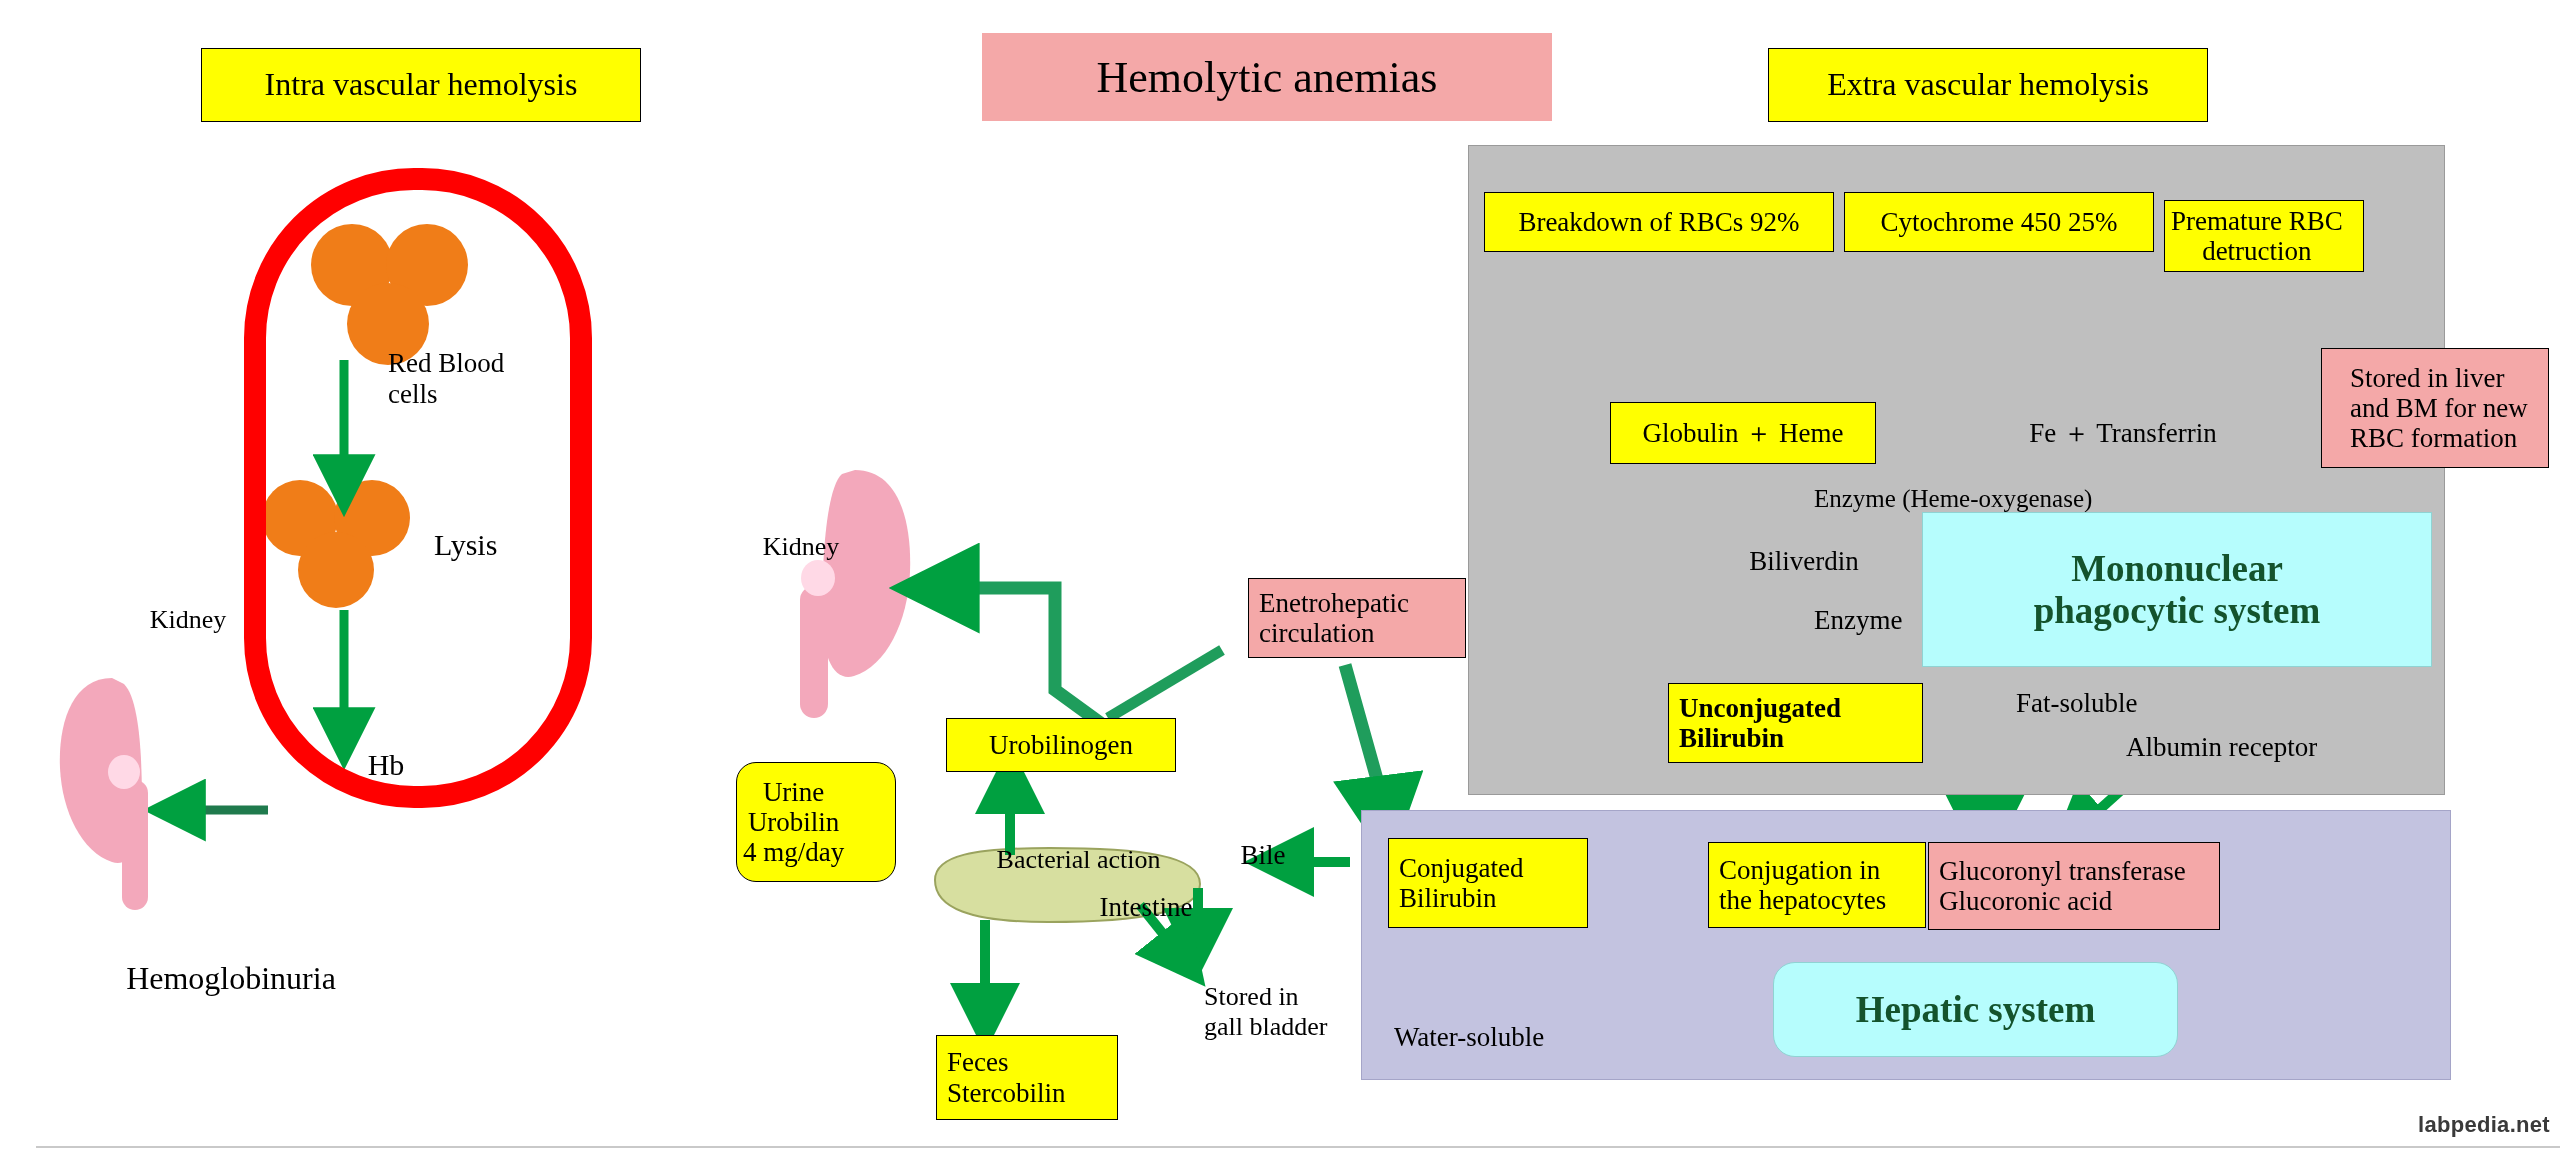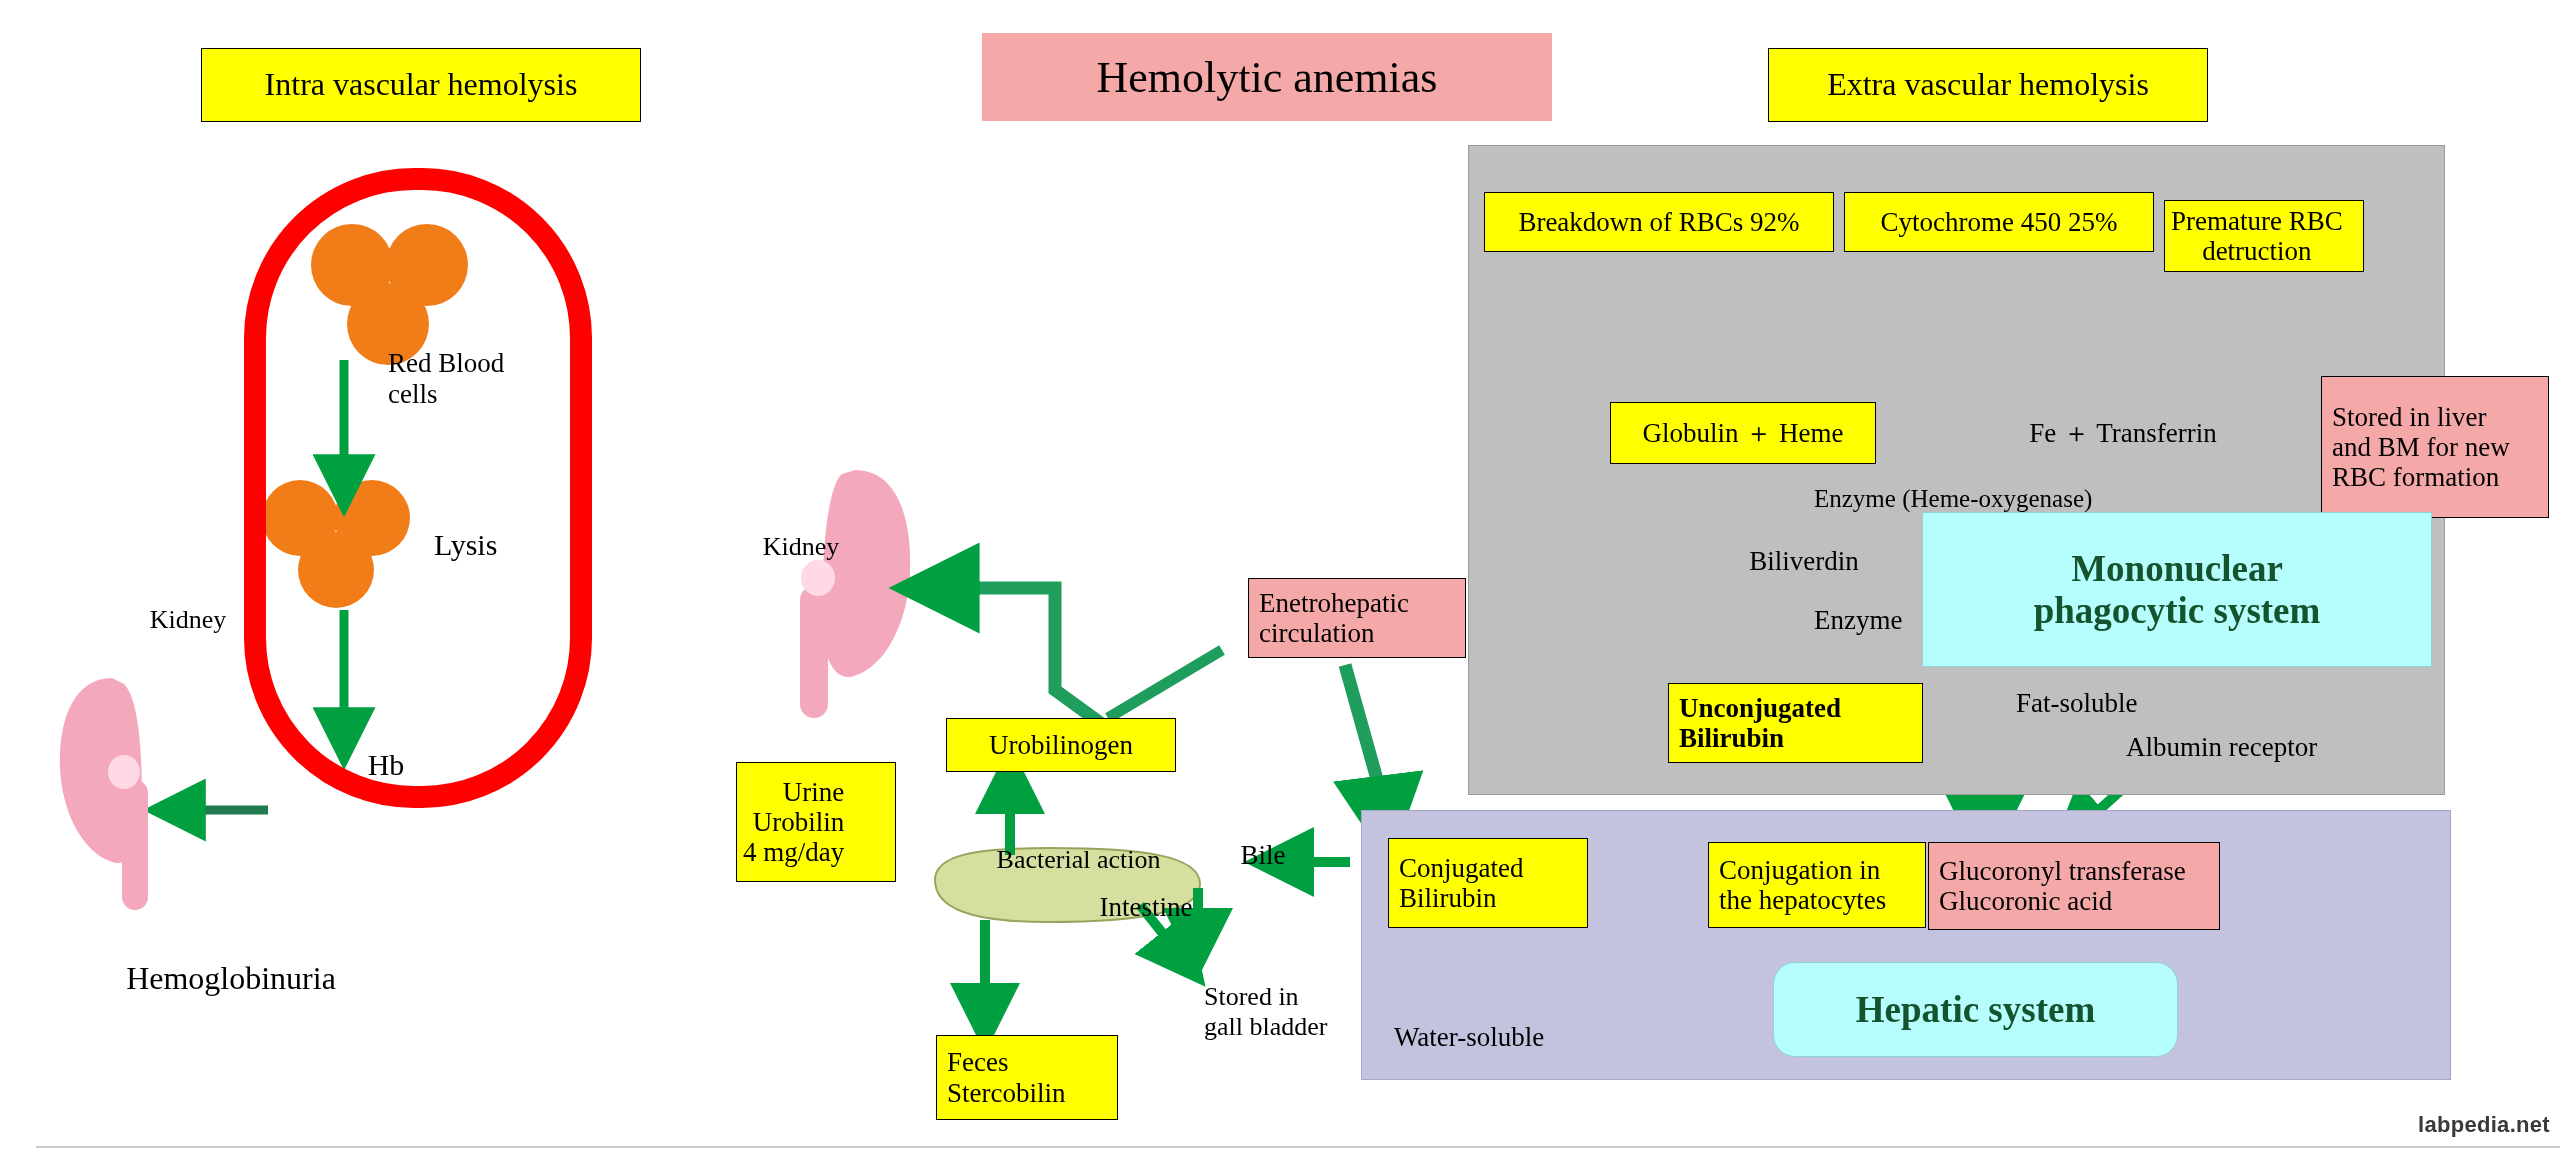--- a/index.html
+++ b/index.html
@@ -218,21 +218,21 @@
 
   <div class="abs ybox" style="left:1808px; top:192px; width:310px; height:60px;">Cytochrome 450 25%</div>
 
   <div class="abs ybox" style="left:2128px; top:200px; width:200px; height:72px; justify-content:flex-start; text-align:center; white-space:pre-line;">Premature RBC
 detruction</div>
 
   <div class="abs ybox" style="left:1574px; top:402px; width:266px; height:62px;">Globulin ＋ Heme</div>
 
   <div class="abs plain" style="left:1942px; top:418px; width:290px;">Fe ＋ Transferrin</div>
 
-  <div class="abs pbox" style="left:2285px; top:376px; width:228px; height:142px; white-space:pre-line; justify-content:flex-start; text-align:left; padding-left:10px;">Stored in liver
+  <div class="abs pbox" style="left:2285px; top:348px; width:228px; height:120px; white-space:pre-line; justify-content:flex-start; text-align:left; padding-left:28px;">Stored in liver
 and BM for new
 RBC formation</div>
 
   <div class="abs plain plain-left" style="left:1778px; top:485px; width:420px; font-size:25px;">Enzyme (Heme-oxygenase)</div>
 
   <div class="abs plain" style="left:1668px; top:546px; width:200px;">Biliverdin</div>
 
   <div class="abs plain plain-left" style="left:1778px; top:605px; width:160px;">Enzyme</div>
 
   <div class="abs cyanbox" style="left:1886px; top:512px; width:510px; height:155px; white-space:pre-line;">Mononuclear
@@ -270,20 +270,20 @@
   <div class="abs ybox" style="left:900px; top:1035px; width:182px; height:85px; white-space:pre-line; justify-content:flex-start; text-align:left; padding-left:10px;">Feces
 Stercobilin</div>
 
   <div class="abs ybox" style="left:910px; top:718px; width:230px; height:54px;">Urobilinogen</div>
 
   <div class="abs pbox" style="left:1212px; top:578px; width:218px; height:80px; white-space:pre-line; justify-content:flex-start; text-align:left; padding-left:10px;">Enetrohepatic
 circulation</div>
 
   <div class="abs plain" style="left:690px; top:532px; width:150px; font-size:26px;">Kidney</div>
 
-  <div class="abs ybox" style="left:700px; top:762px; width:160px; height:120px; white-space:pre-line; justify-content:flex-start; text-align:right; ">Urine
+  <div class="abs ybox" style="left:700px; top:762px; width:160px; height:120px; white-space:pre-line; justify-content:flex-start; text-align:center; border-radius:20px;">Urine
 Urobilin
 4 mg/day</div>
 
   <div class="abs bottom-rule" style="left:0px; top:1146px; width:2560px;"></div>
   <div class="abs watermark" style="left:2382px; top:1112px;">labpedia.net</div>
 
 </div>
 
 </body></html>

